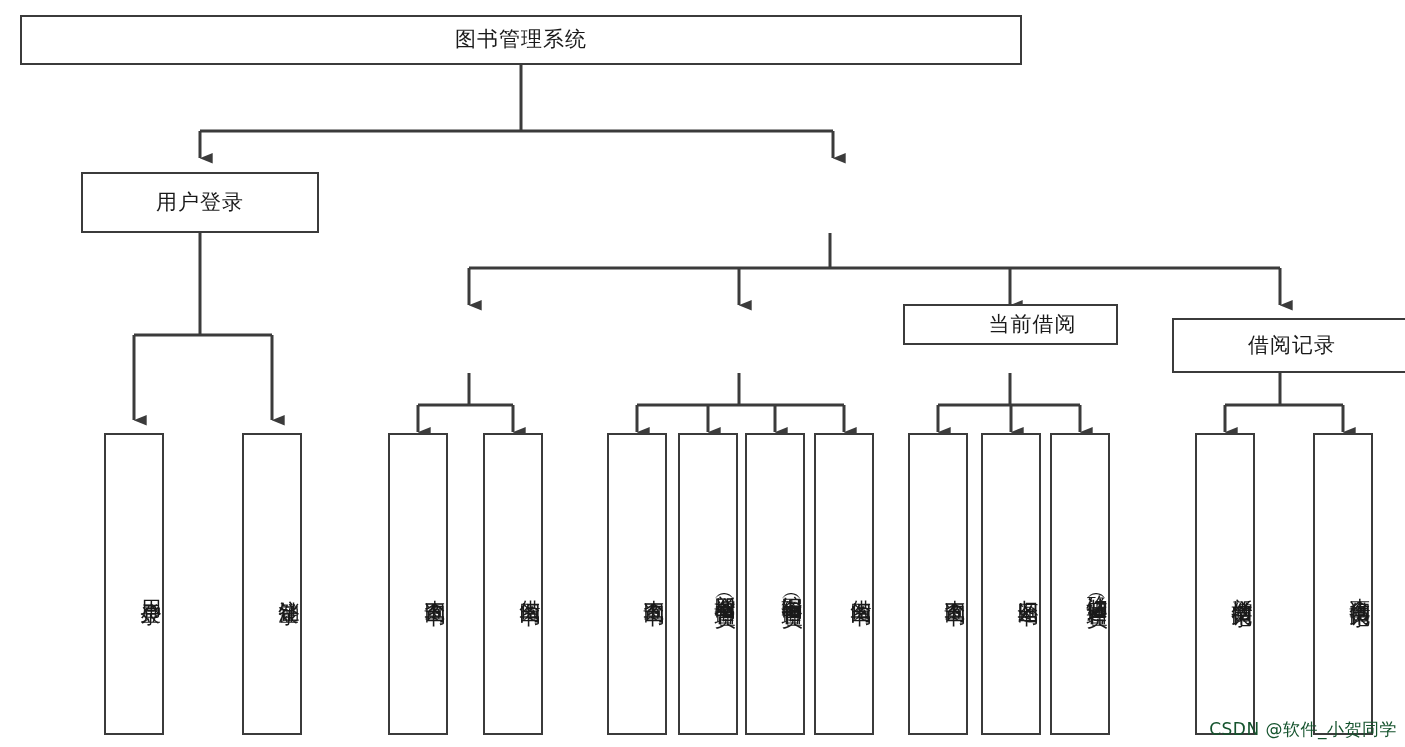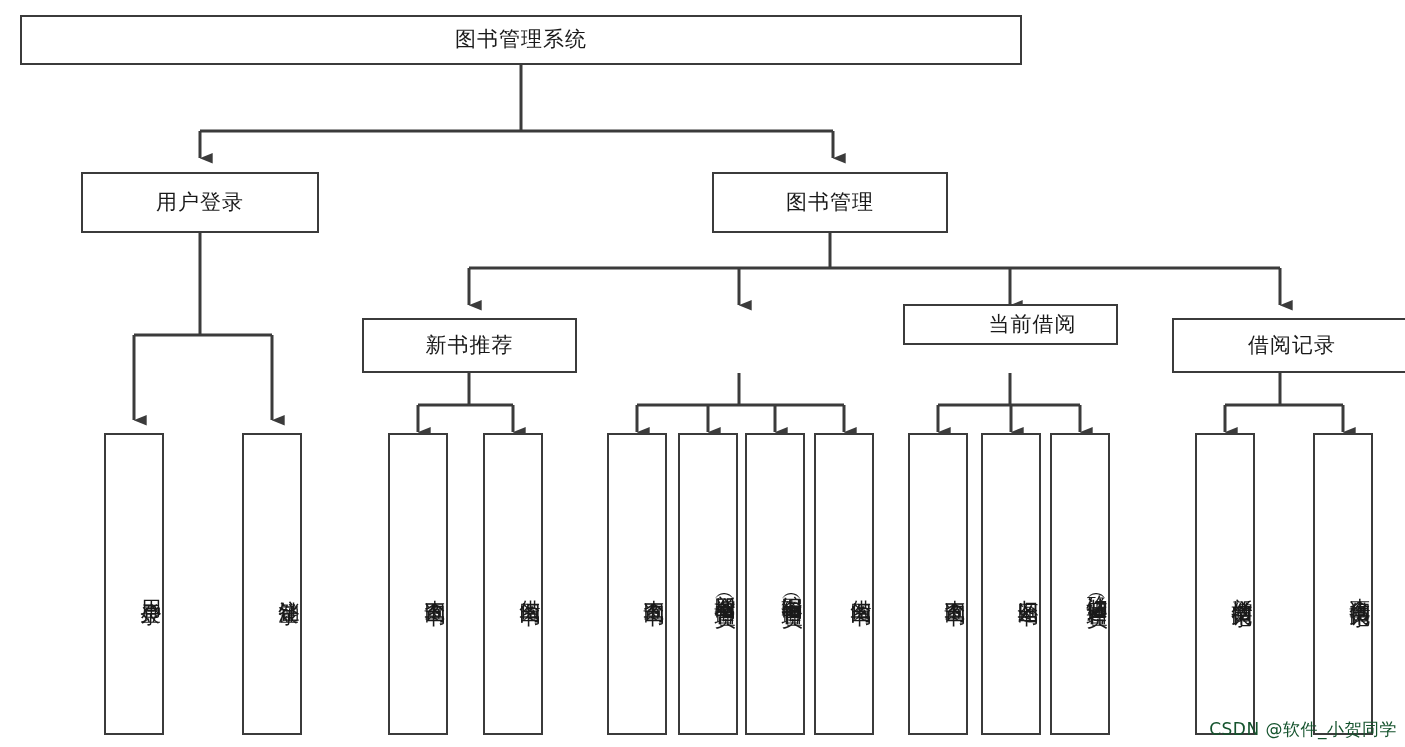--- a/index.html
+++ b/index.html
@@ -110,23 +110,21 @@
       <path d="M1225,405 L1225,432" marker-end="url(#arrow)"></path>
       <path d="M1343,405 L1343,432" marker-end="url(#arrow)"></path>
 
     </g>
   </svg>
 
   <div class="node h" style="left:20px;top:15px;width:1002px;height:50px;">图书管理系统</div>
 
   <div class="node h" style="left:81px;top:172px;width:238px;height:61px;">用户登录</div>
 
-  <div class="node h" style="left:712px;top:172px;width:236px;height:61px;">图书管理</div>
 
-  <div class="node h" style="left:362px;top:318px;width:215px;height:55px;">新书推荐</div>
 
 
   <div class="node h" style="left:903px;top:304px;width:215px;height:41px;padding-left:44px;">当前借阅</div>
 
   <div class="node h" style="left:1172px;top:318px;width:240px;height:55px;">借阅记录</div>
 
   <div class="node v" style="left:104px;top:433px;width:60px;height:302px;">用户登录</div>
 
   <div class="node v" style="left:242px;top:433px;width:60px;height:302px;">注销登录</div>
 

